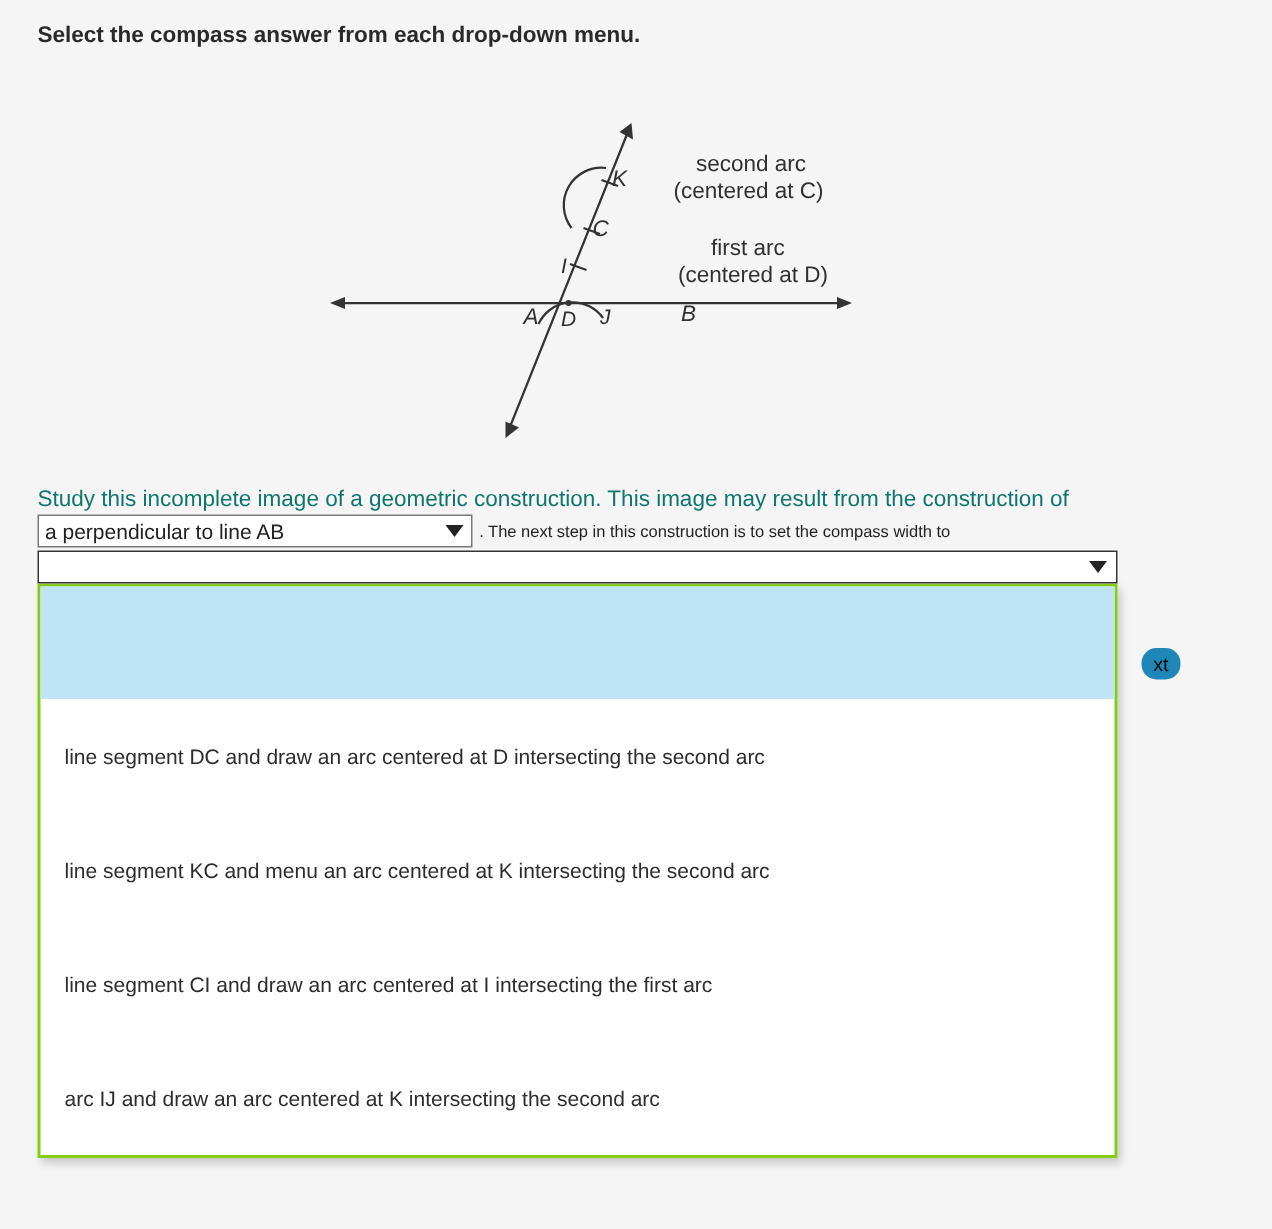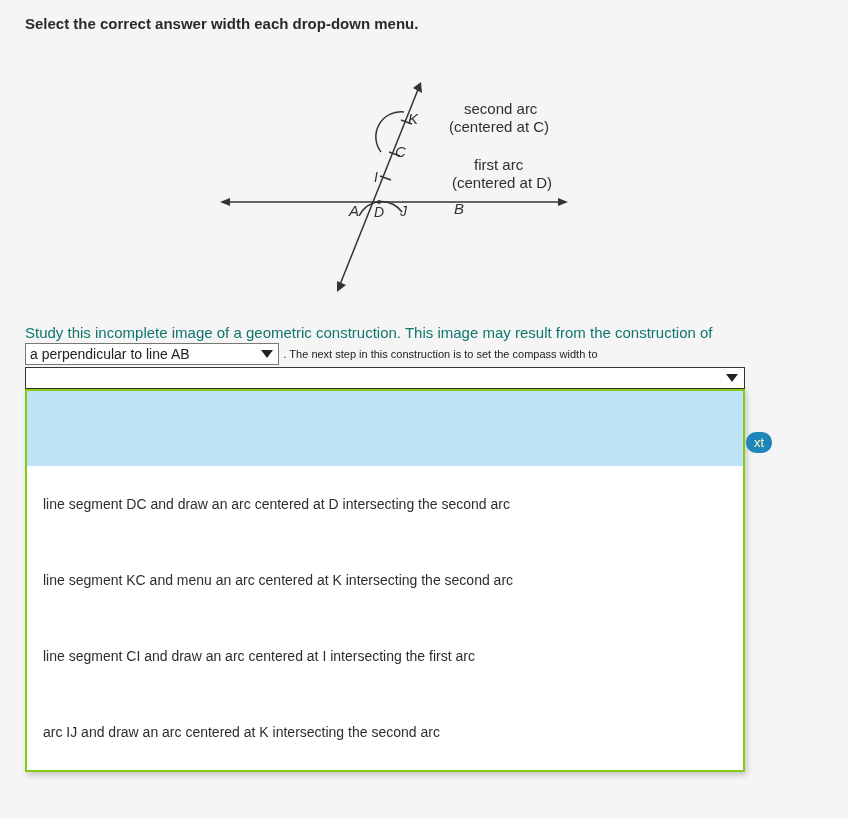--- a/index.html
+++ b/index.html
@@ -32,21 +32,21 @@
   .prompt-text {
     font-size: 15px;
     color: #0f766e;
     line-height: 1.4;
   }
   .select1 {
     display: inline-block;
     border: 1px solid #777;
     background: #fff;
     height: 22px;
-    width: 254px;
+    width: 290px;
     vertical-align: middle;
     position: relative;
     font-size: 14px;
     padding: 2px 22px 1px 4px;
     color: #222;
   }
   .select1 .chev {
     position: absolute;
     right: 3px; top: 2px;
     width: 16px; height: 16px;
@@ -88,37 +88,37 @@
     white-space: nowrap;
     overflow: hidden;
   }
   .dd-option.selected {
     background: #bfe4f5;
     height: 75px;
     padding: 30px 16px;
   }
   .next-badge {
     position: absolute;
-    right: 51px;
+    right: 36px;
     top: 65px;
     background: #1f87b8;
-    color: #fef9c3;
+    color: #000000;
     font-size: 13px;
     padding: 3px 8px;
     border-radius: 10px;
   }
   svg text {
     font-family: Arial, Helvetica, sans-serif;
     fill: #303030;
   }
 </style>
 </head>
 <body>
 
-<div class="instruction">Select the correct answer width each drop-down menu.</div>
+<div class="instruction">Select the compass answer from each drop-down menu.</div>
 
 <div class="figure-area">
   <svg width="500" height="250" viewBox="0 0 500 250">
 
     <line x1="50" y1="150" x2="390" y2="150" stroke="#333" stroke-width="1.5"></line>
     <polygon points="46,150 56,146 56,154" fill="#333"></polygon>
     <polygon points="394,150 384,146 384,154" fill="#333"></polygon>
 
     <line x1="165" y1="235" x2="245" y2="35" stroke="#333" stroke-width="1.5"></line>
     <polygon points="163,240 163,229 172,233" fill="#333"></polygon>

